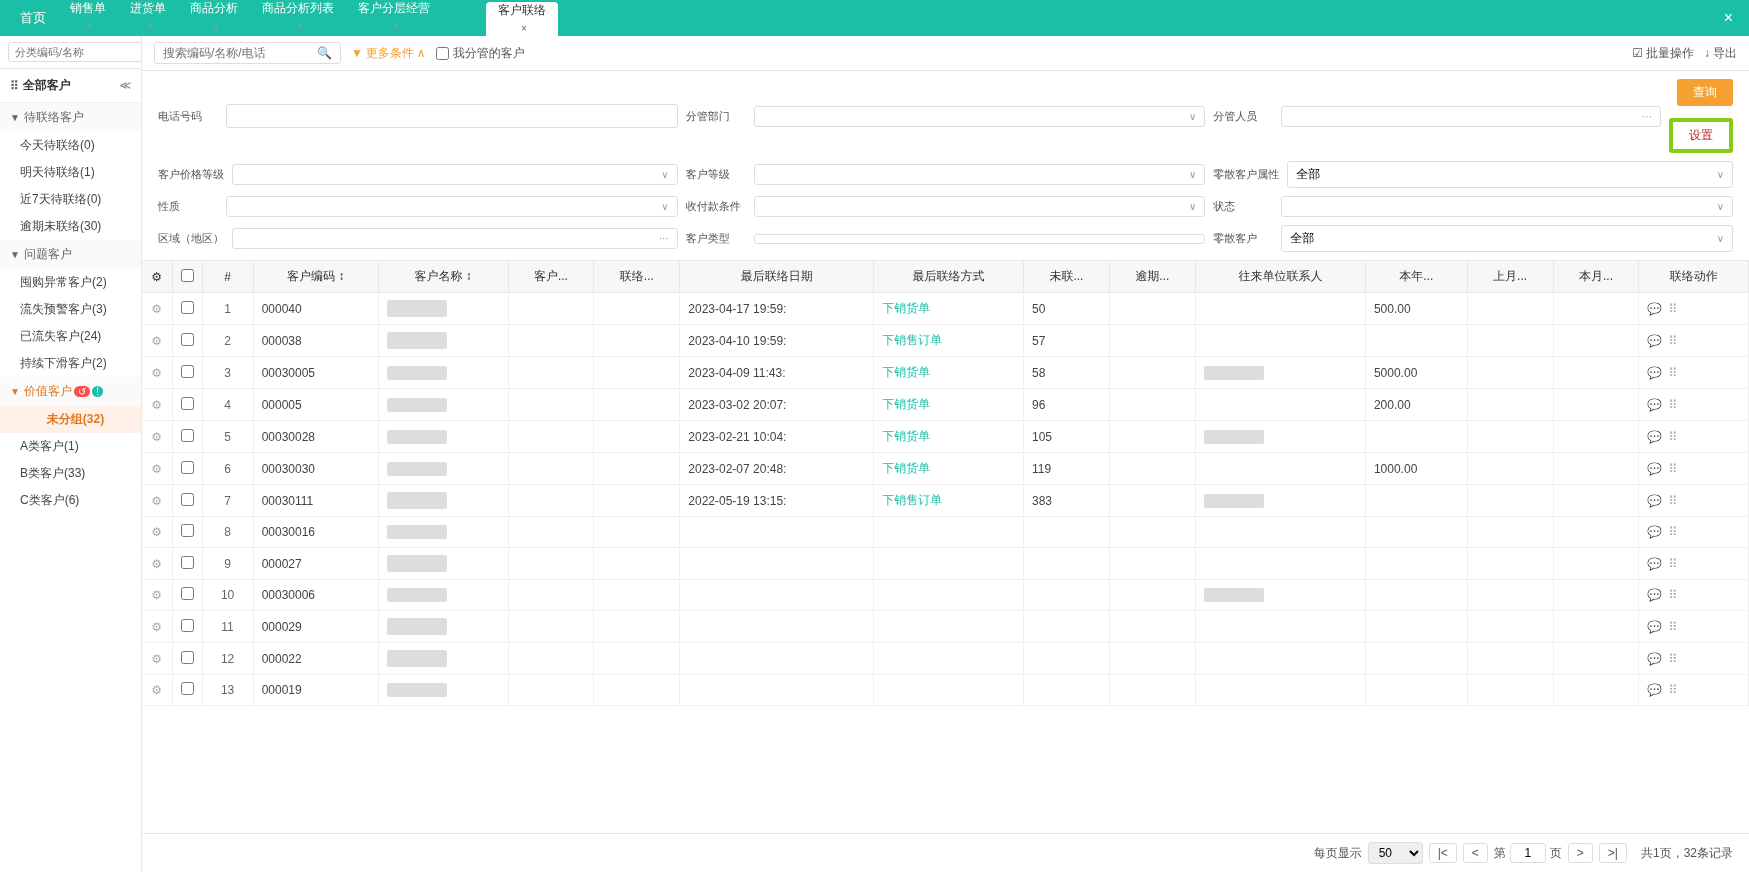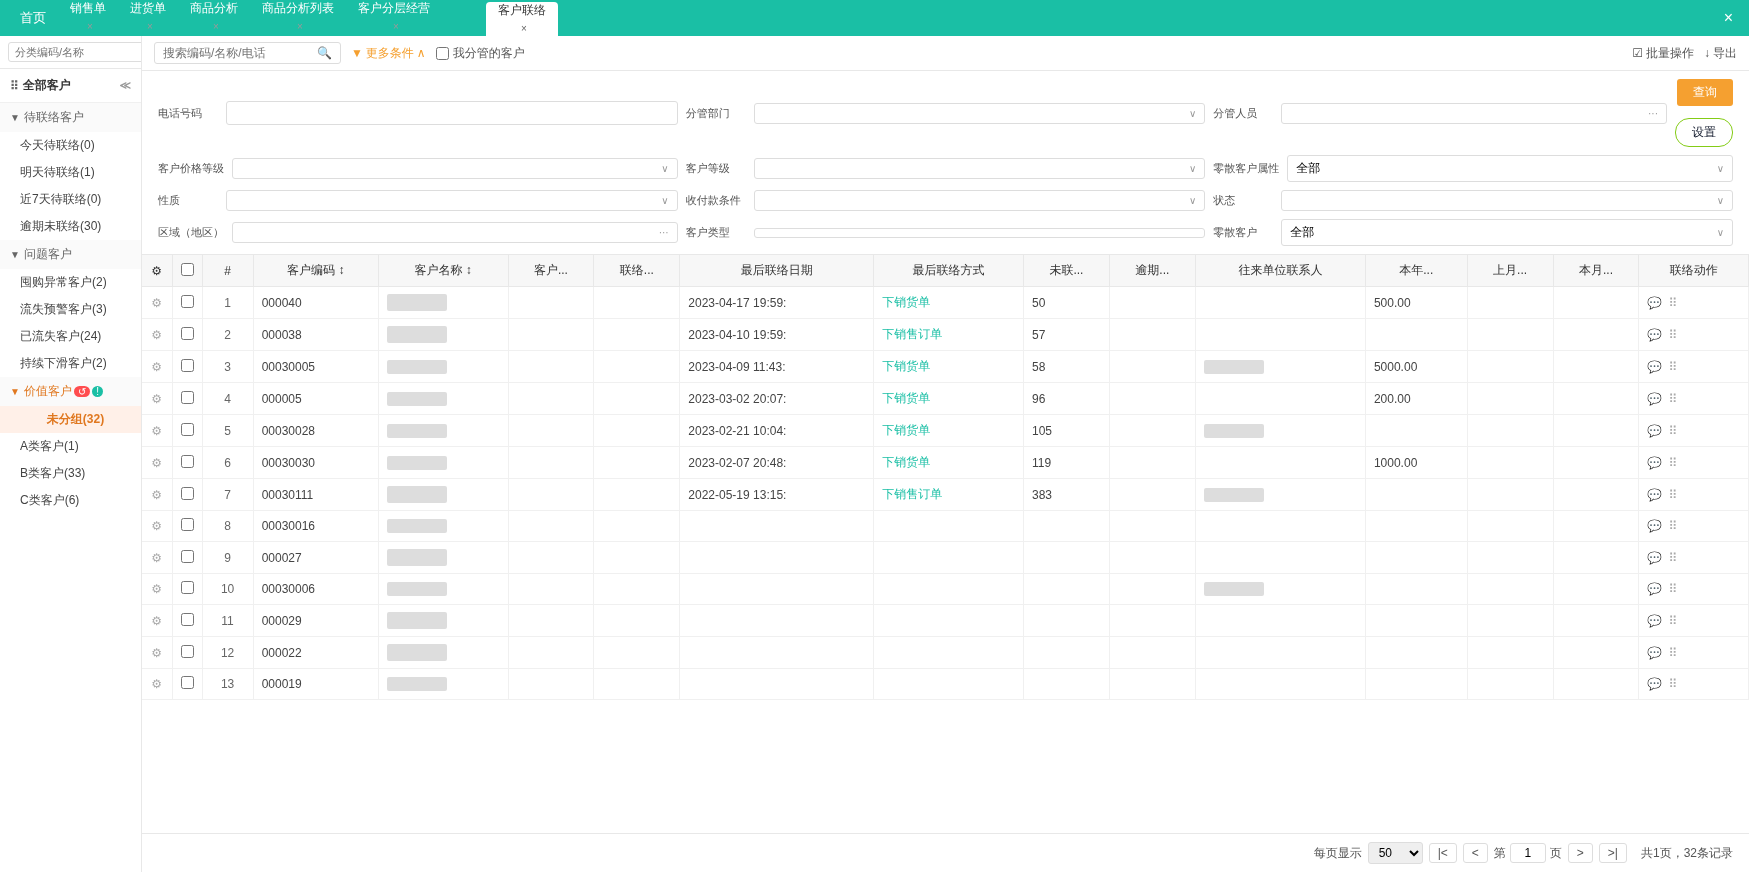--- a/index.html
+++ b/index.html
@@ -46,21 +46,21 @@
     
     .adv-filter { background: white; padding: 8px 16px; border-bottom: 1px solid #e8e8e8; display: grid; grid-template-columns: 1fr 1fr 1fr; gap: 8px; }
     .filter-row { display: flex; align-items: center; gap: 8px; }
     .filter-label { color: #555; font-size: 11px; white-space: nowrap; min-width: 60px; text-align: left; }
     .filter-input { border: 1px solid #ddd; border-radius: 3px; padding: 4px 8px; font-size: 12px; flex: 1; outline: none; }
     .filter-select { border: 1px solid #ddd; border-radius: 3px; padding: 4px 8px; font-size: 12px; flex: 1; outline: none; display: flex; align-items: center; justify-content: space-between; cursor: pointer; background: white; }
     .filter-select-arrow { color: #999; font-size: 10px; }
     .filter-dots { color: #999; cursor: pointer; }
     .filter-actions { display: flex; flex-direction: column; gap: 12px; align-items: flex-end; justify-content: center; }
     .btn-query { background: #f5a030; color: white; border: none; border-radius: 3px; padding: 5px 16px; cursor: pointer; font-size: 12px; }
-    .btn-reset { background: white; color: #0f172a; border: 1px solid #84cc16; border-radius: 14px; padding: 5px 16px; cursor: pointer; font-size: 12px; }
+    .btn-reset { background: white; color: #b91c1c; border: 4px solid #84cc16; border-radius: 3px; padding: 5px 16px; cursor: pointer; font-size: 12px; }
     .toolbar-btn { color: #555; font-size: 12px; cursor: pointer; display: flex; align-items: center; gap: 3px; }
 
     
     .table-container { flex: 1; overflow-y: auto; overflow-x: auto; background: white; }
     table { width: 100%; border-collapse: collapse; font-size: 12px; }
     thead th { background: #f7f7f7; border-bottom: 1px solid #e8e8e8; border-right: 1px solid #e8e8e8; padding: 7px 8px; white-space: nowrap; color: #333; font-weight: normal; position: sticky; top: 0; z-index: 1; }
     thead th.sortable { cursor: pointer; }
     tbody tr { border-bottom: 1px solid #f0f0f0; }
     tbody td { padding: 7px 8px; border-right: 1px solid #f0f0f0; white-space: nowrap; color: #444; }
     .td-link { color: #1abfa5; cursor: pointer; text-decoration: none; }

